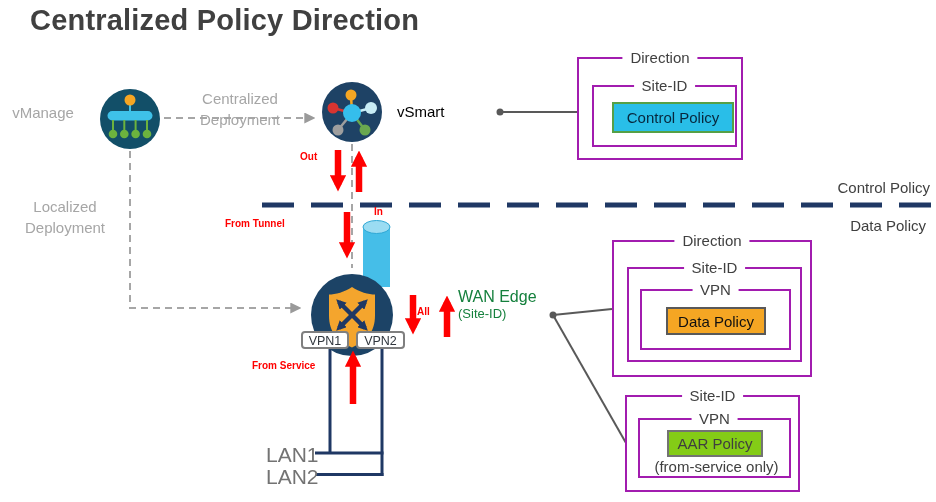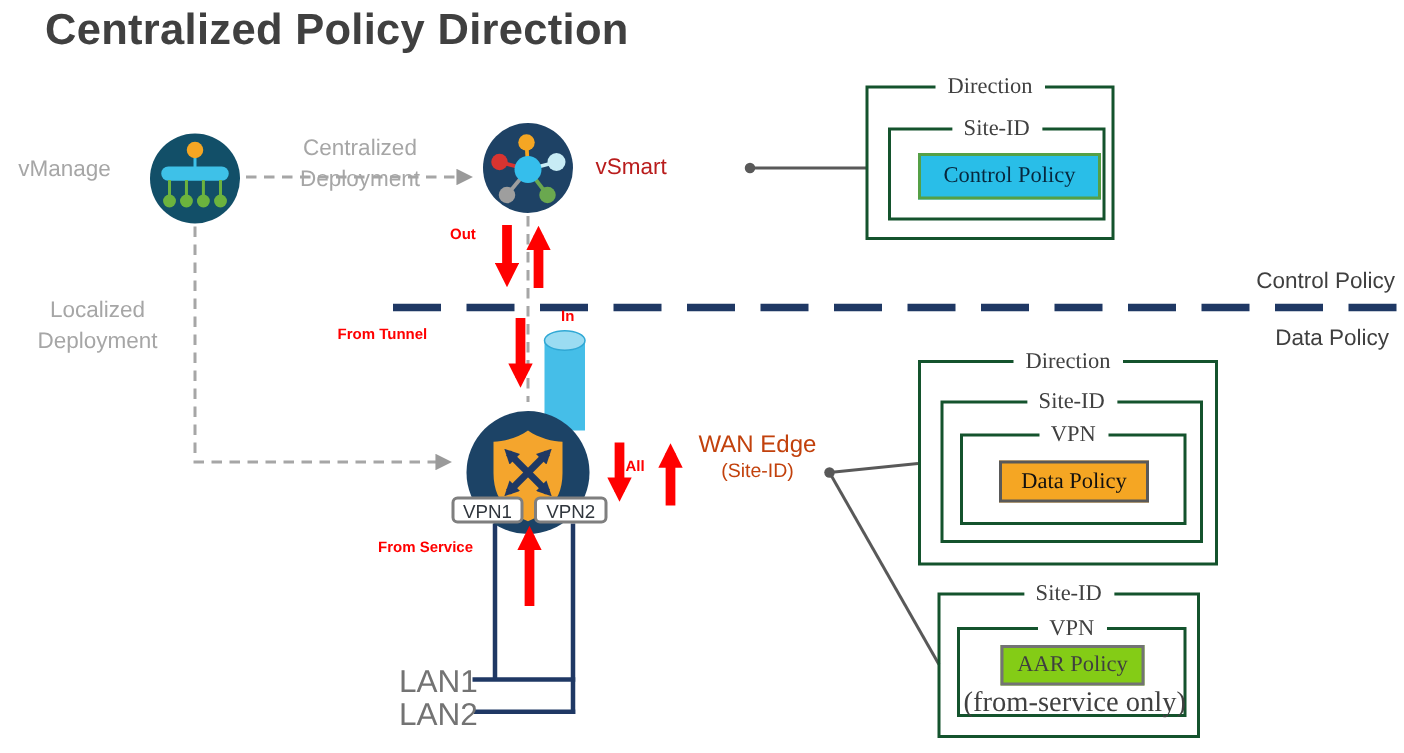--- a/index.html
+++ b/index.html
@@ -5,42 +5,42 @@
   html,body{margin:0;padding:0;background:#fff;}
   .stage{
     position:relative;width:936px;height:502px;background:#fff;overflow:hidden;
     font-family:"Liberation Sans","DejaVu Sans",sans-serif;
   }
   .abs{position:absolute;}
   .title{
     left:30px;top:4px;font-size:29px;font-weight:bold;color:#404040;letter-spacing:.2px;
   }
   .muted{color:#A6A6A6;font-size:15px;line-height:21px;white-space:pre-line;text-align:center;}
-  .nodelabel{color:#b91c1c;font-size:15px;}
+  .nodelabel{color:#000000;font-size:15px;}
   .red{color:#FF0000;font-size:10px;font-weight:bold;white-space:nowrap;}
   .divlabel{color:#3F3F3F;font-size:15px;white-space:nowrap;}
   .lanlabel{color:#737373;font-size:21px;}
   .vpn-tag{
     background:#fff;border:2px solid #7F7F7F;border-radius:4px;color:#30363d;
     font-size:12.5px;text-align:center;line-height:16px;height:18px;box-sizing:border-box;
   }
-  .fbox{position:absolute;border:2px solid #14532d;box-sizing:border-box;background:transparent;font-family:Liberation Serif, serif;}
+  .fbox{position:absolute;border:2px solid #a21caf;box-sizing:border-box;background:transparent;}
   .fbox>.legend{
     position:absolute;top:-11px;left:50%;transform:translateX(-50%);
     background:#fff;padding:0 8px;font-size:15px;color:#404040;white-space:nowrap;line-height:20px;
   }
   .chip{
     position:absolute;box-sizing:border-box;text-align:center;font-size:15px;
     display:flex;align-items:center;justify-content:center;
   }
   .chip-control{background:#29BEE8;border:2px solid #55A046;color:#07273d;}
   .chip-data{background:#F5A623;border:2px solid #595959;color:#101010;}
   .chip-aar{background:#84cc16;border:2px solid #737373;color:#3F3F3F;}
-  .note{position:absolute;text-align:center;font-size:19px;color:#404040;white-space:nowrap;}
-  .wanedge{color:#c2410c;text-align:center;}
+  .note{position:absolute;text-align:center;font-size:15px;color:#404040;white-space:nowrap;}
+  .wanedge{color:#15803d;text-align:left;}
   .wanedge .l1{font-size:16px;}
   .wanedge .l2{font-size:13px;}
   svg{position:absolute;left:0;top:0;}
 </style>
 </head>
 <body>
 
 <div class="stage">
 
   <svg width="936" height="502" viewBox="0 0 936 502">

